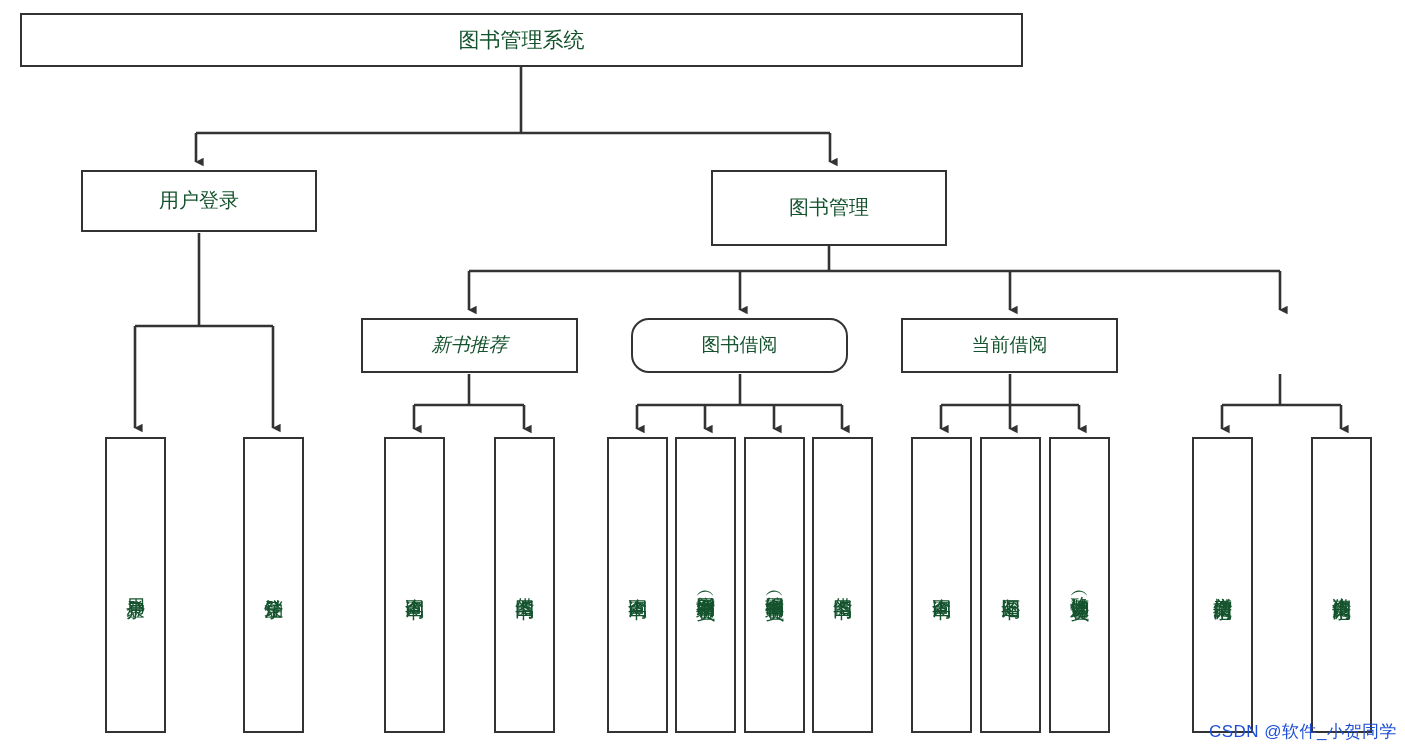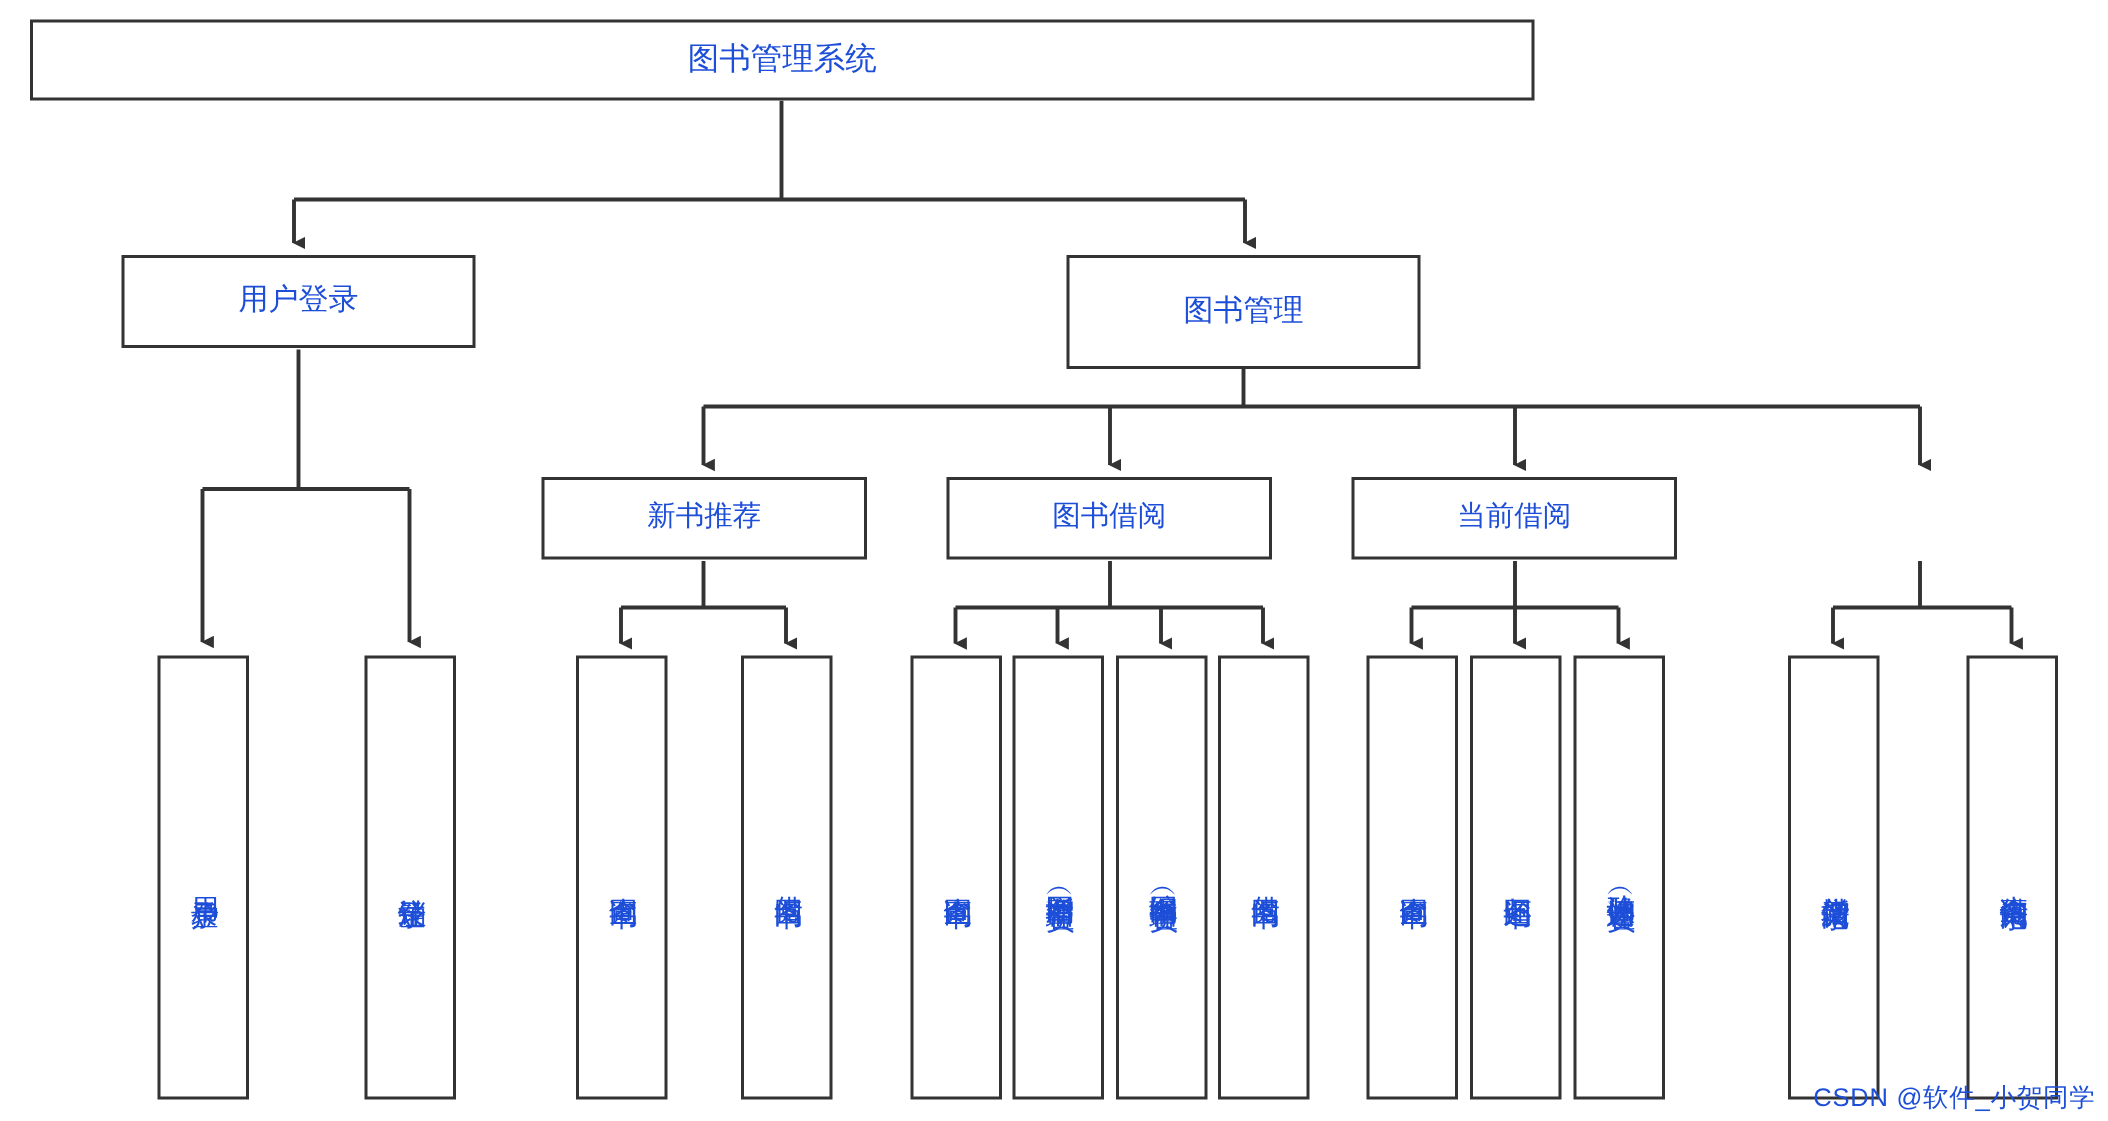--- a/index.html
+++ b/index.html
@@ -27,21 +27,21 @@
     pointer-events: none;
   }
   .node {
     position: absolute;
     box-sizing: border-box;
     background: #ffffff;
     border: 2px solid #333333;
     display: flex;
     align-items: center;
     justify-content: center;
-    color: #1d4ed8;
+    color: #14532d;
     line-height: 1.18;
     text-align: center;
     z-index: 2;
   }
   .node-root {
     font-size: 21px;
   }
   .node-l2 {
     font-size: 20px;
   }
@@ -132,24 +132,24 @@
     <span class="node-label">图书管理系统</span>
   </div>
 
   <div class="node node-l2" style="left:81px; top:170px; width:236px; height:62px;">
     <span class="node-label">用户登录</span>
   </div>
   <div class="node node-l2" style="left:711px; top:170px; width:236px; height:76px;">
     <span class="node-label">图书管理</span>
   </div>
 
-  <div class="node node-l3" style="left:361px; top:318px; width:217px; height:55px;">
+  <div class="node node-l3" style="left:361px; top:318px; width:217px; height:55px;font-style:italic;">
     <span class="node-label">新书推荐</span>
   </div>
-  <div class="node node-l3" style="left:631px; top:318px; width:217px; height:55px;">
+  <div class="node node-l3" style="left:631px; top:318px; width:217px; height:55px;border-radius:18px;">
     <span class="node-label">图书借阅</span>
   </div>
   <div class="node node-l3" style="left:901px; top:318px; width:217px; height:55px;">
     <span class="node-label">当前借阅</span>
   </div>
 
   <div class="node node-leaf" style="left:105px; top:437px; width:61px; height:296px;">
     <span class="node-label">用户登录</span>
   </div>
   <div class="node node-leaf" style="left:243px; top:437px; width:61px; height:296px;">

